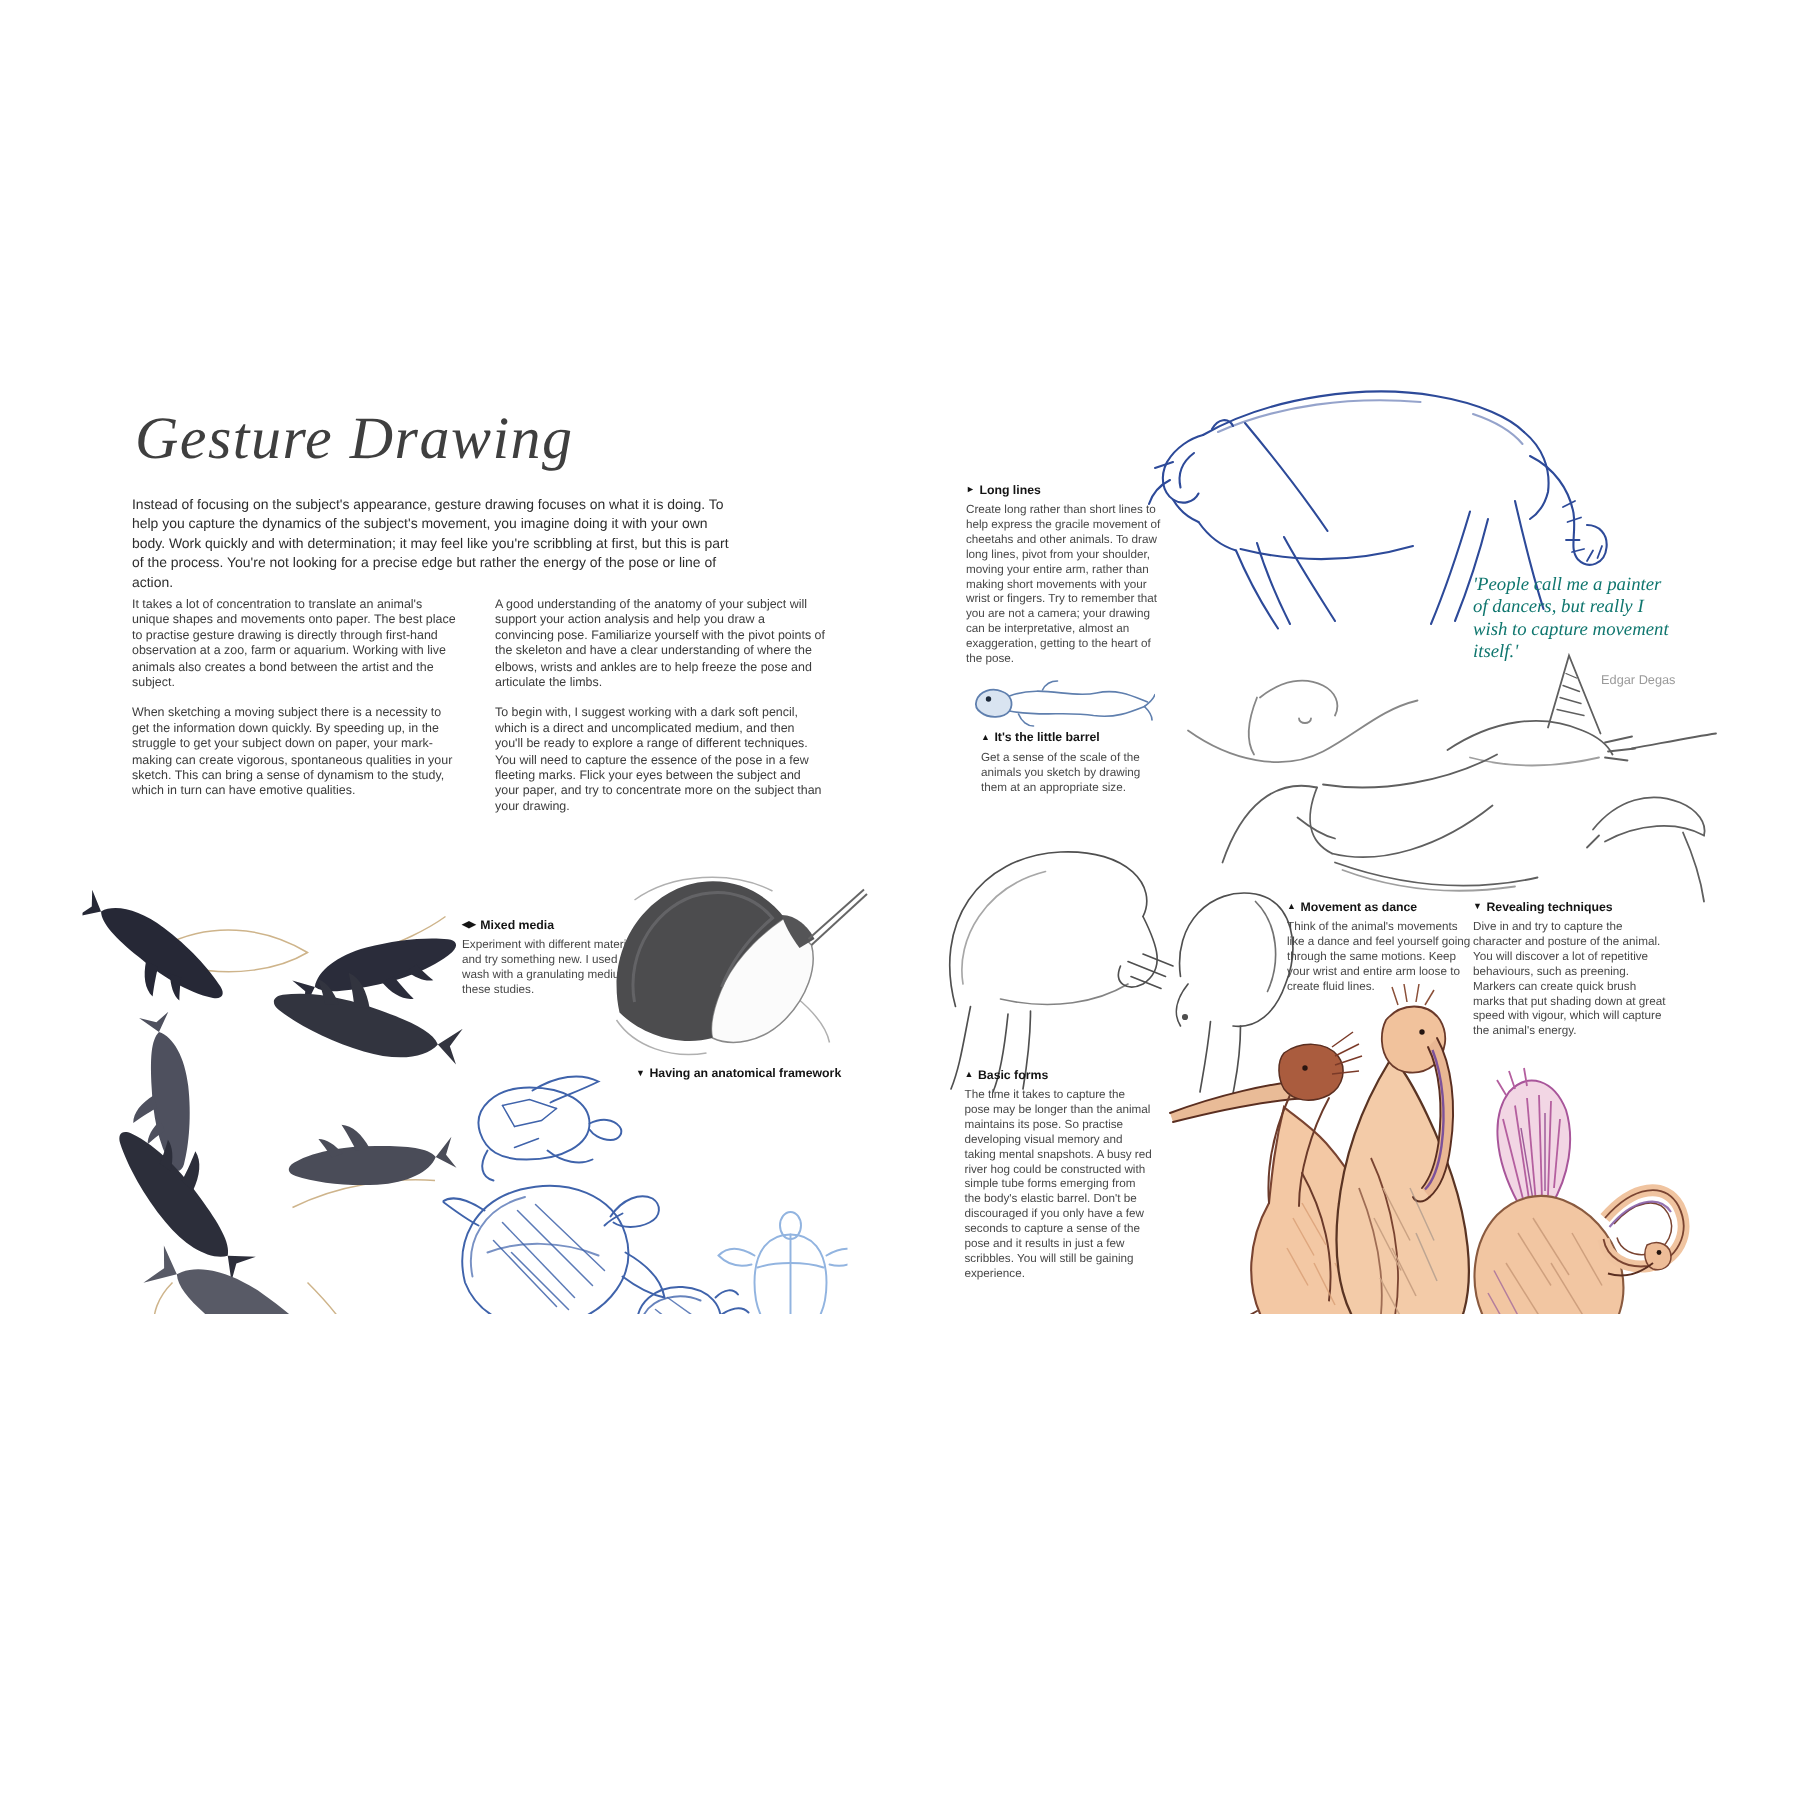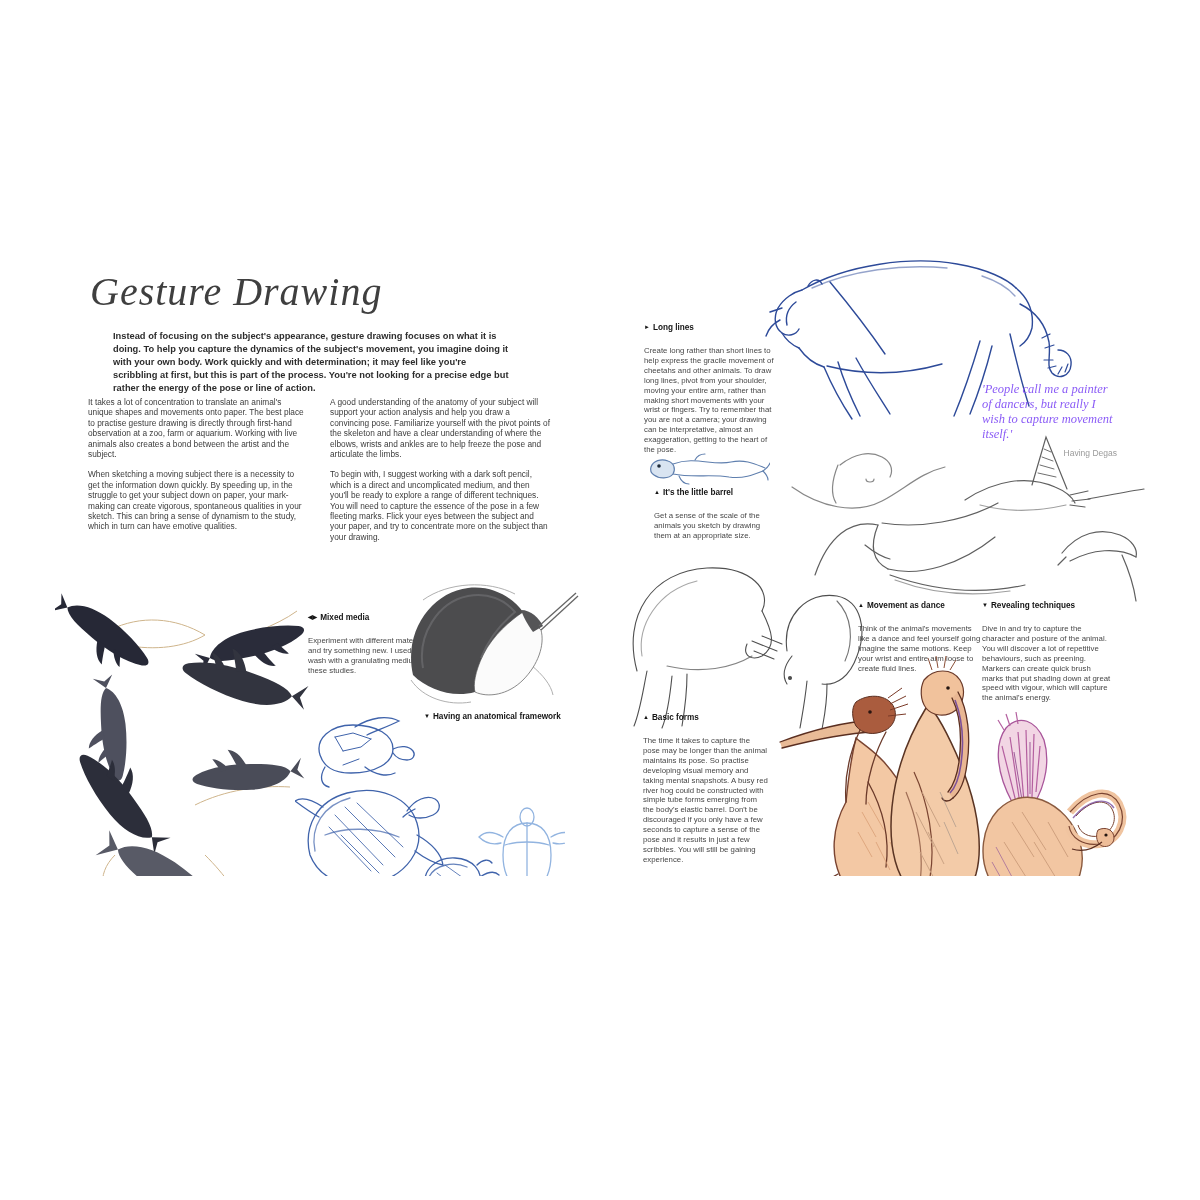--- a/index.html
+++ b/index.html
@@ -1,28 +1,28 @@
 <!DOCTYPE html>
 <html><head>
 <meta charset="utf-8">
 <style>
   html,body{margin:0;padding:0;background:#ffffff;}
   #canvas{position:relative;width:1200px;height:876px;background:#ffffff;overflow:hidden;
           font-family:"Liberation Sans",sans-serif;color:#3a3a3a;}
   .abs{position:absolute;}
   .title{font-family:"Liberation Serif",serif;font-style:italic;font-weight:400;
          font-size:40px;color:#3f3f3f;letter-spacing:1px;}
-  .intro{font-size:9.3px;font-weight:bold;line-height:13px;color:#2d2d2d;margin-left:25px;}
+  .intro{font-size:9.3px;font-weight:normal;line-height:13px;color:#2d2d2d;}
   .body-col{font-size:8.3px;line-height:10.4px;color:#3c3c3c;}
   .body-col p{margin:0 0 10px 0;}
   .cap-title{font-size:8.2px;font-weight:bold;color:#141414;line-height:10px;}
   .cap-title .marker{font-size:6px;vertical-align:1px;margin-right:3px;}
-  .cap-body{font-size:7.8px;line-height:9.9px;color:#474747;margin-top:13px;}
+  .cap-body{font-size:7.8px;line-height:9.9px;color:#474747;margin-top:3px;}
   .quote{font-family:"Liberation Serif",serif;font-style:italic;font-size:12.5px;
-         line-height:15px;color:#8b5cf6;}
+         line-height:15px;color:#0f766e;}
   .quote-attr{font-family:"Liberation Sans",sans-serif;font-style:normal;font-size:8.5px;
               color:#9a9a9a;text-align:right;margin-top:6px;}
   .footer{font-size:8.5px;color:#4a4a4a;}
   .footer .pn{font-weight:bold;color:#222;padding-left:22px;}
   svg{display:block;}
 </style>
 </head>
 <body>
 
 <div id="canvas">
@@ -190,21 +190,21 @@
     </g>
   </svg>
 
   <div class="abs" style="left:644px;top:322px;width:134px;">
     <div class="cap-title"><span class="marker">►</span><span>Long lines</span></div>
     <div class="cap-body">Create long rather than short lines to help express the gracile movement of cheetahs and other animals. To draw long lines, pivot from your shoulder, moving your entire arm, rather than making short movements with your wrist or fingers. Try to remember that you are not a camera; your drawing can be interpretative, almost an exaggeration, getting to the heart of the pose.</div>
   </div>
 
   <div class="abs" style="left:982px;top:382px;width:135px;">
     <div class="quote">'People call me a painter of dancers, but really I wish to capture movement itself.'</div>
-    <div class="quote-attr">Having Degas</div>
+    <div class="quote-attr">Edgar Degas</div>
   </div>
 
   <svg class="abs" style="left:645px;top:450px;" width="125" height="38" viewBox="0 0 125 38">
     <path d="M6,17 C8,11 16,8 23,11 C29,13 31,19 28,24 C24,29 14,29 9,25 C6,23 5,20 6,17 Z" fill="#d9e4f1" stroke="#5f7fae" stroke-width="1.2"></path>
     <circle cx="14" cy="16" r="1.8" fill="#1d2a3a"></circle>
     <g stroke="#5f7fae" stroke-width="1.1" fill="none" stroke-linecap="round">
       <path d="M28,14 C50,6 68,16 86,12 C100,9 110,14 120,18"></path>
       <path d="M28,24 C48,28 66,24 84,27 C98,29 108,25 118,21"></path>
       <path d="M118,21 C122,18 124,16 125,13"></path>
       <path d="M118,21 C121,24 123,27 123,30"></path>
@@ -274,21 +274,21 @@
       <path d="M225,45 C240,60 242,85 233,105" opacity="0.8"></path>
       <path d="M195,125 C193,145 190,160 188,172"></path>
       <path d="M215,128 C215,150 212,162 210,173"></path>
       <path d="M180,100 C172,110 170,120 175,128"></path>
       <circle cx="178" cy="122" r="1.5" fill="#4f4f4f"></circle>
     </g>
   </svg>
 
   <div class="abs" style="left:858px;top:600px;width:126px;">
     <div class="cap-title"><span class="marker">▲</span><span>Movement as dance</span></div>
-    <div class="cap-body">Think of the animal's movements like a dance and feel yourself going imagine the same motions. Keep your wrist and entire arm loose to create fluid lines.</div>
+    <div class="cap-body">Think of the animal's movements like a dance and feel yourself going through the same motions. Keep your wrist and entire arm loose to create fluid lines.</div>
   </div>
 
   <div class="abs" style="left:982px;top:600px;width:132px;">
     <div class="cap-title"><span class="marker">▼</span><span>Revealing techniques</span></div>
     <div class="cap-body">Dive in and try to capture the character and posture of the animal. You will discover a lot of repetitive behaviours, such as preening. Markers can create quick brush marks that put shading down at great speed with vigour, which will capture the animal's energy.</div>
   </div>
 
   <div class="abs" style="left:643px;top:712px;width:126px;">
     <div class="cap-title"><span class="marker">▲</span><span>Basic forms</span></div>
     <div class="cap-body">The time it takes to capture the pose may be longer than the animal maintains its pose. So practise developing visual memory and taking mental snapshots. A busy red river hog could be constructed with simple tube forms emerging from the body's elastic barrel. Don't be discouraged if you only have a few seconds to capture a sense of the pose and it results in just a few scribbles. You will still be gaining experience.</div>

